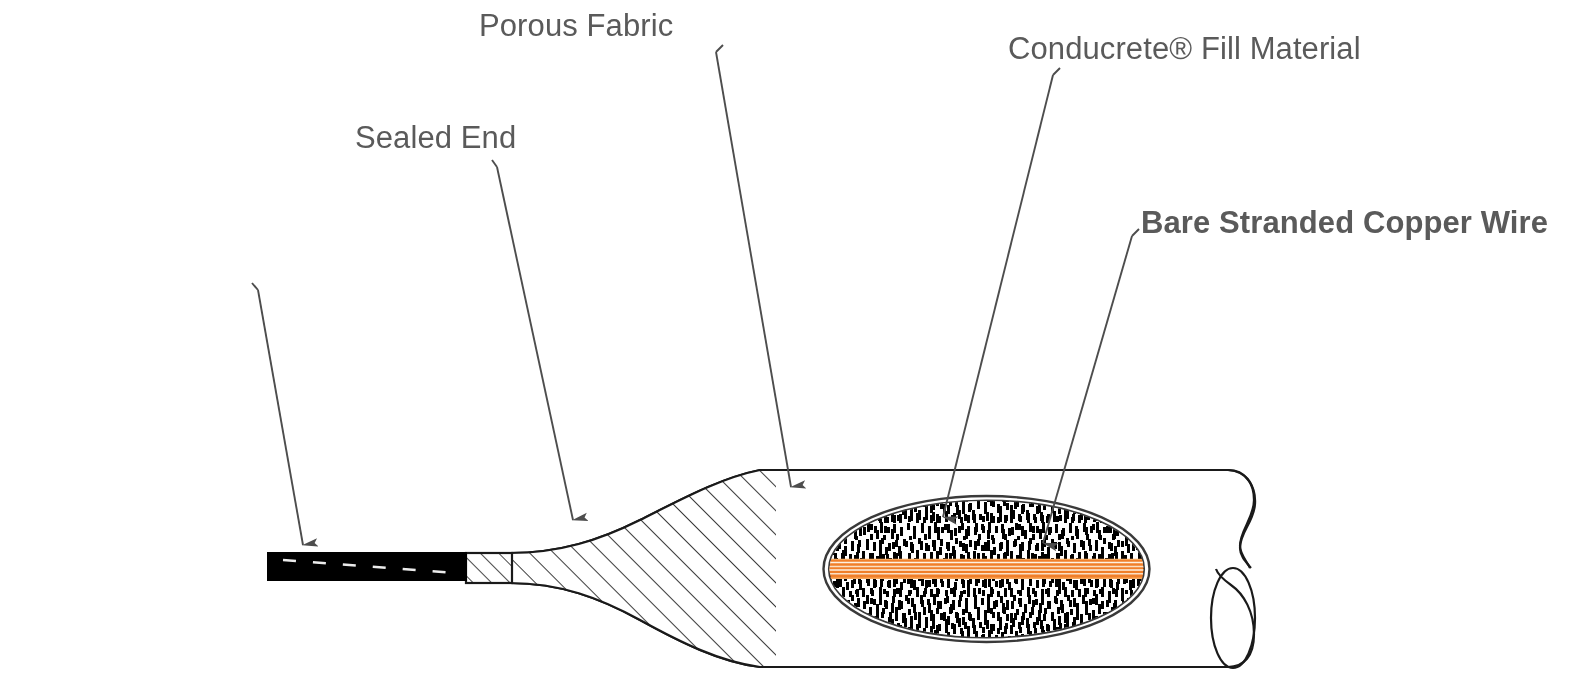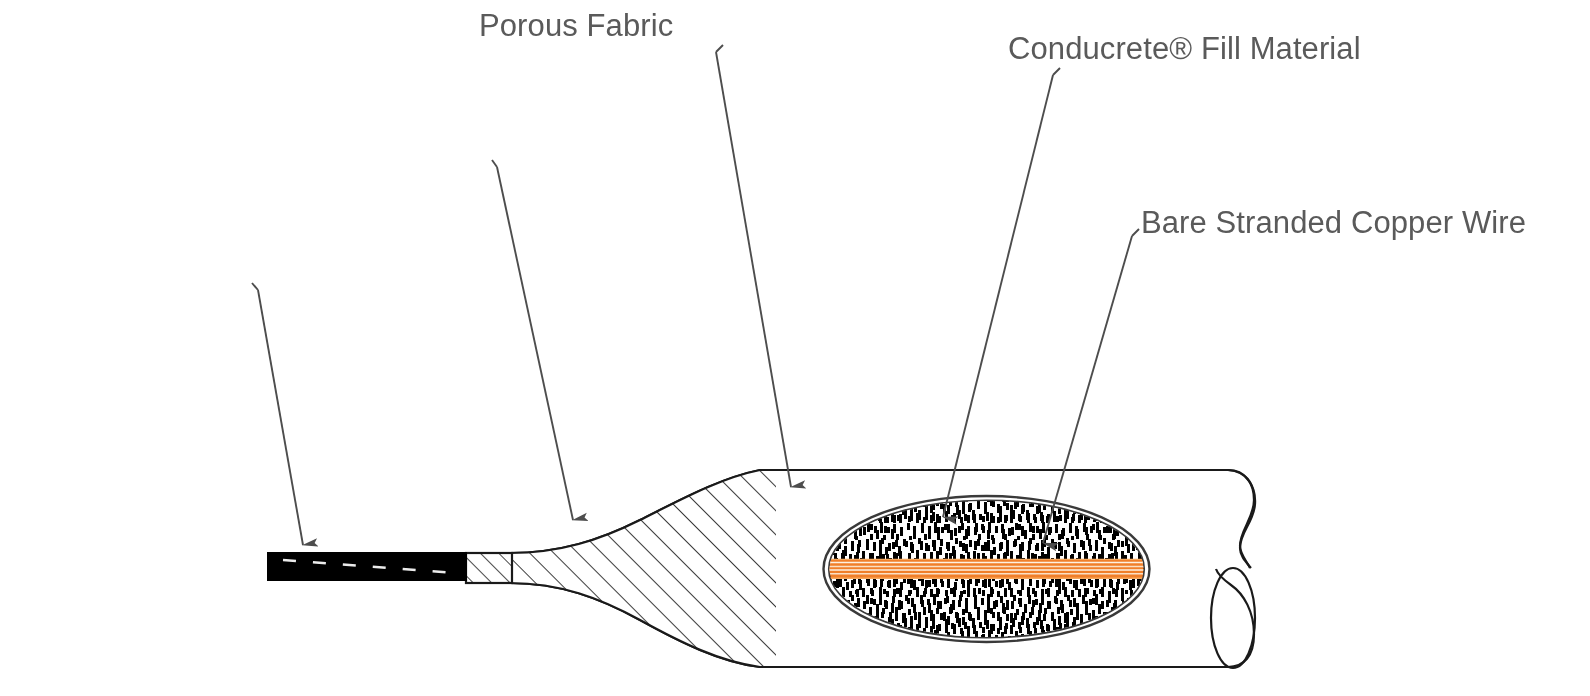--- a/index.html
+++ b/index.html
@@ -33,21 +33,21 @@
     font-weight: 400;
     color: #5a5a5a;
     white-space: nowrap;
     line-height: 1;
     letter-spacing: 0.1px;
   }
   #label-bare-wire-lead  { left: 24px;   top: 245px; }
   #label-sealed-end      { left: 355px;  top: 122px; }
   #label-porous-fabric   { left: 479px;  top: 10px;  }
   #label-conducrete-fill { left: 1008px; top: 33px;  }
-  #label-copper-wire     { left: 1141px; top: 207px; }
+  #label-copper-wire     { left: 1141px; top: 207px; font-weight: bold; }
 </style>
 </head>
 <body>
 
 <div id="diagram-root">
 
   <svg id="diagram-svg" viewBox="0 0 1590 696">
     <defs>
 
       <pattern id="hatch45" width="17" height="17" patternUnits="userSpaceOnUse" patternTransform="rotate(-45)">
@@ -228,20 +228,21 @@
       </g>
 
       <g>
         <path d="M1139,229 L1132,236"></path>
         <line x1="1132" y1="236" x2="1043" y2="543" marker-end="url(#arrowSlim)"></line>
       </g>
     </g>
   </svg>
 
 
+  <div class="callout-label" id="label-sealed-end">Sealed End</div>
 
   <div class="callout-label" id="label-porous-fabric">Porous Fabric</div>
 
   <div class="callout-label" id="label-conducrete-fill">Conducrete® Fill Material</div>
 
   <div class="callout-label" id="label-copper-wire">Bare Stranded Copper Wire</div>
 
 </div>
 
 </body></html>

